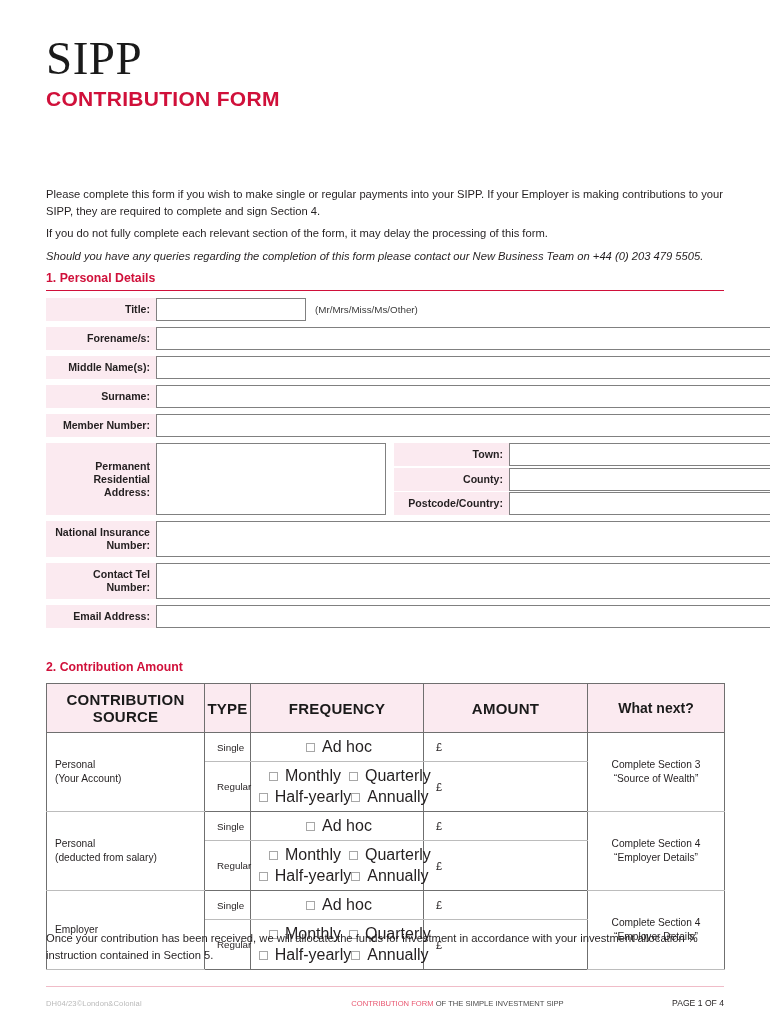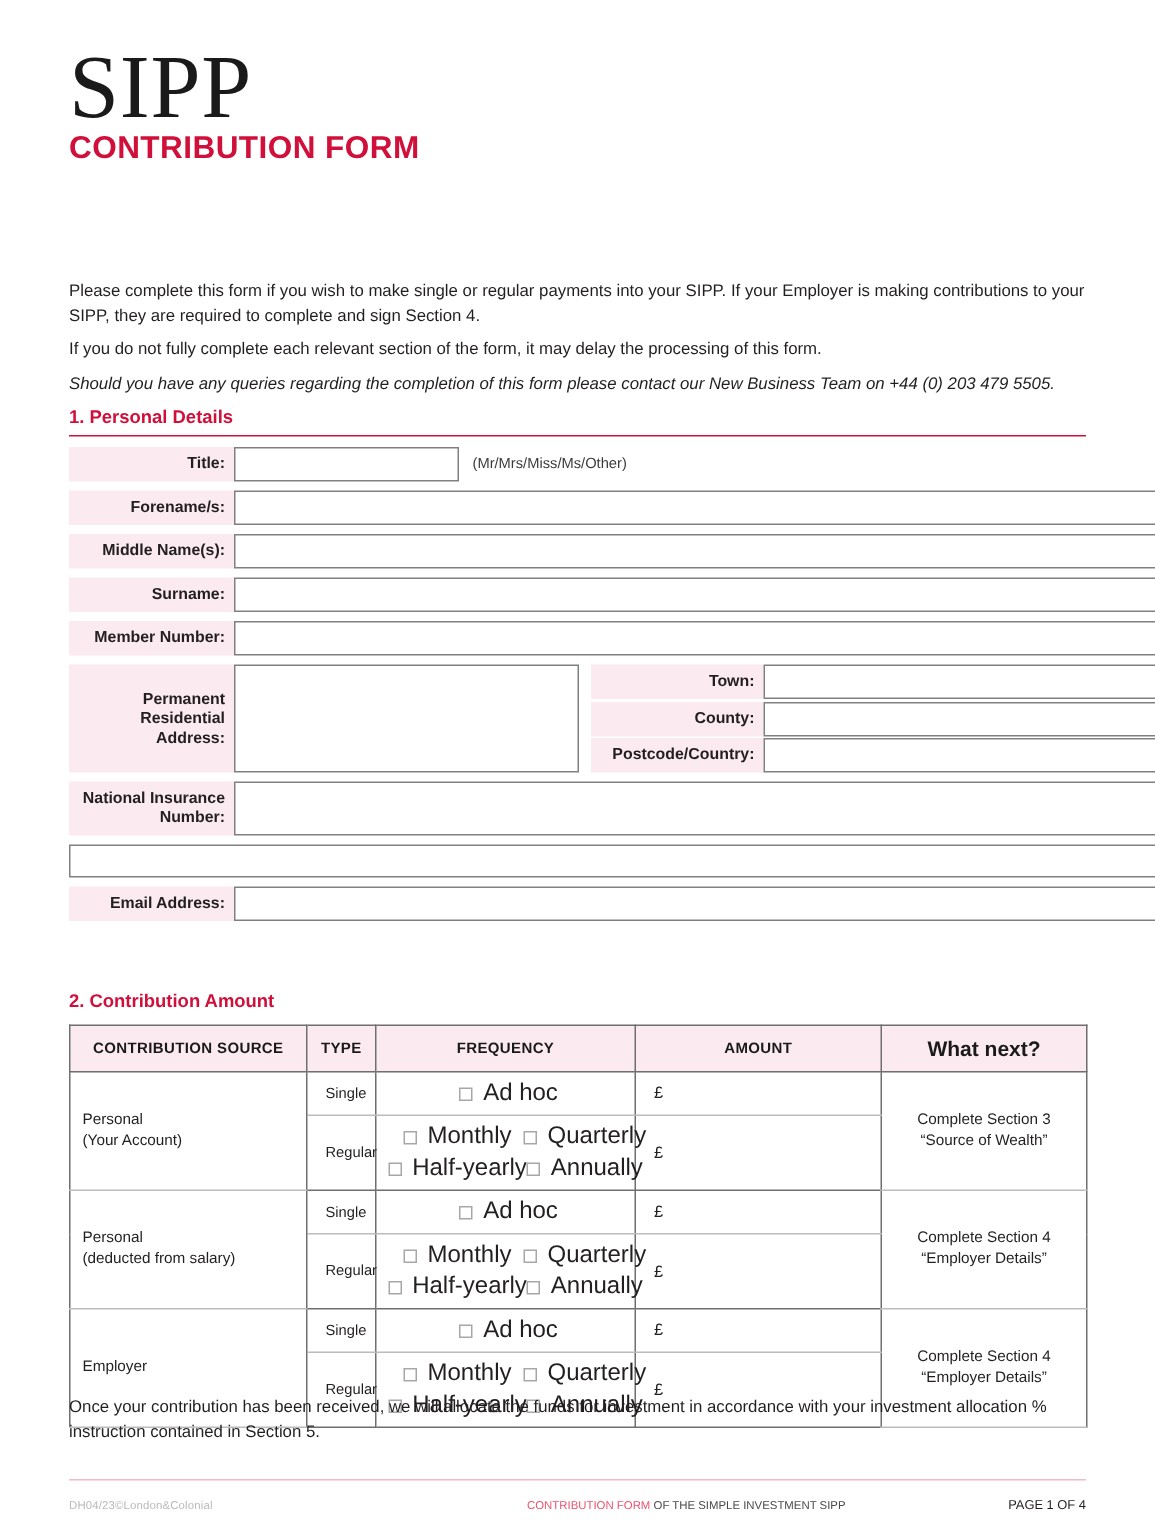--- a/index.html
+++ b/index.html
@@ -22,21 +22,21 @@
 
   
   .header {
     position: absolute;
     left: 46px;
     top: 32px;
     width: 678px;
   }
   .brand-title {
     font-family: "Liberation Serif", serif;
-    font-size: 60px;
+    font-size: 47px;
     font-weight: 400;
     letter-spacing: 0.5px;
     color: #1a1a1a;
     line-height: 52px;
   }
   .brand-subtitle {
     font-size: 21px;
     font-weight: bold;
     color: #d0103a;
     letter-spacing: 0.3px;
@@ -143,21 +143,21 @@
     width: 678px;
     border-collapse: collapse;
     table-layout: fixed;
   }
   .ctable th, .ctable td {
     border: 1.1px solid #6f6f6f;
     vertical-align: middle;
   }
   .ctable thead th {
     background: #fbeaf0;
-    font-size: 10px;
+    font-size: 15px;
     font-weight: bold;
     letter-spacing: 0.25px;
     text-align: center;
     padding: 7px 2px;
     color: #1a1a1a;
   }
   .ctable thead th.whatnext {
     font-size: 14px;
     letter-spacing: 0;
   }
@@ -322,20 +322,21 @@
         </div>
       </div>
     </div>
 
     <div class="frow">
       <div class="flabel ni-label">National Insurance Number:</div>
       <div class="fbox"></div>
     </div>
 
     <div class="frow">
+      <div class="flabel">Contact Tel Number:</div>
       <div class="fbox"></div>
     </div>
 
     <div class="frow">
       <div class="flabel">Email Address:</div>
       <div class="fbox"></div>
     </div>
   </div>
 
   <div class="section-heading" id="sec2-heading">2. Contribution Amount</div>

